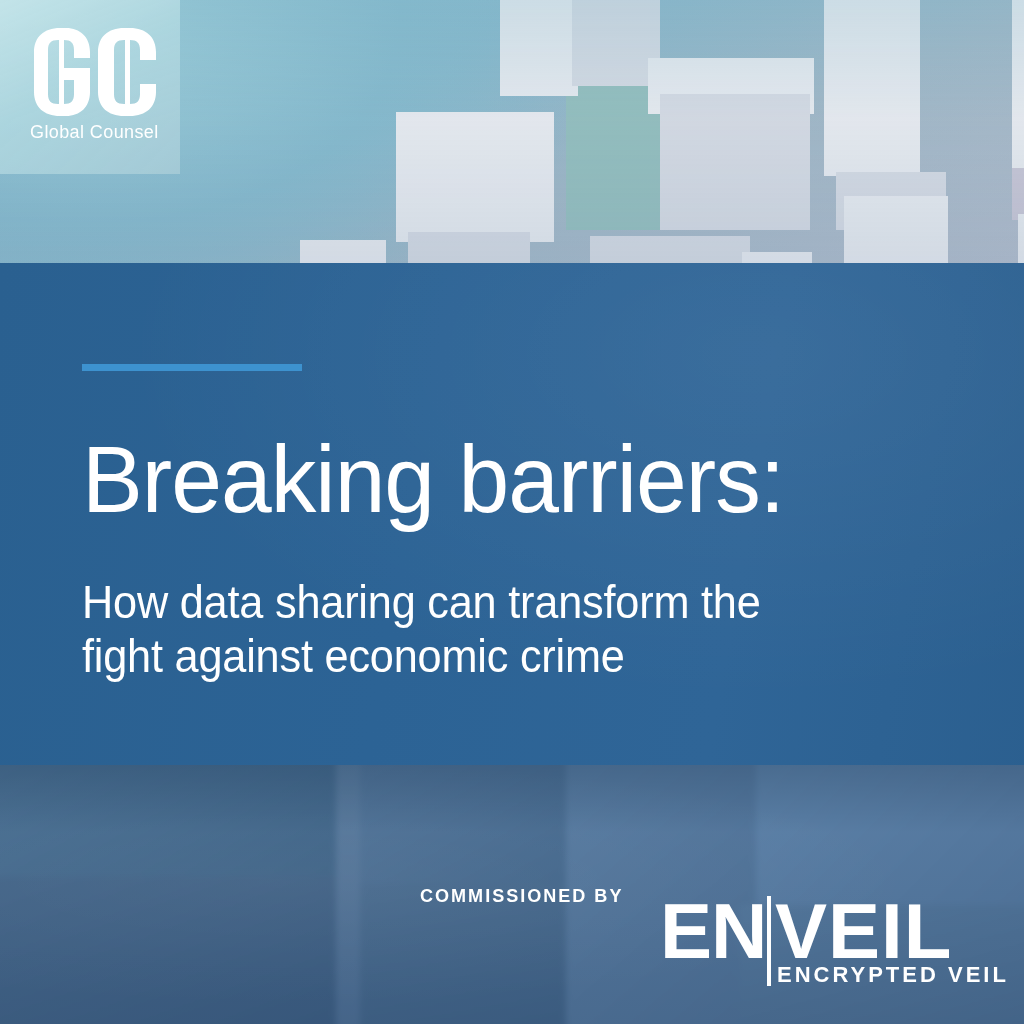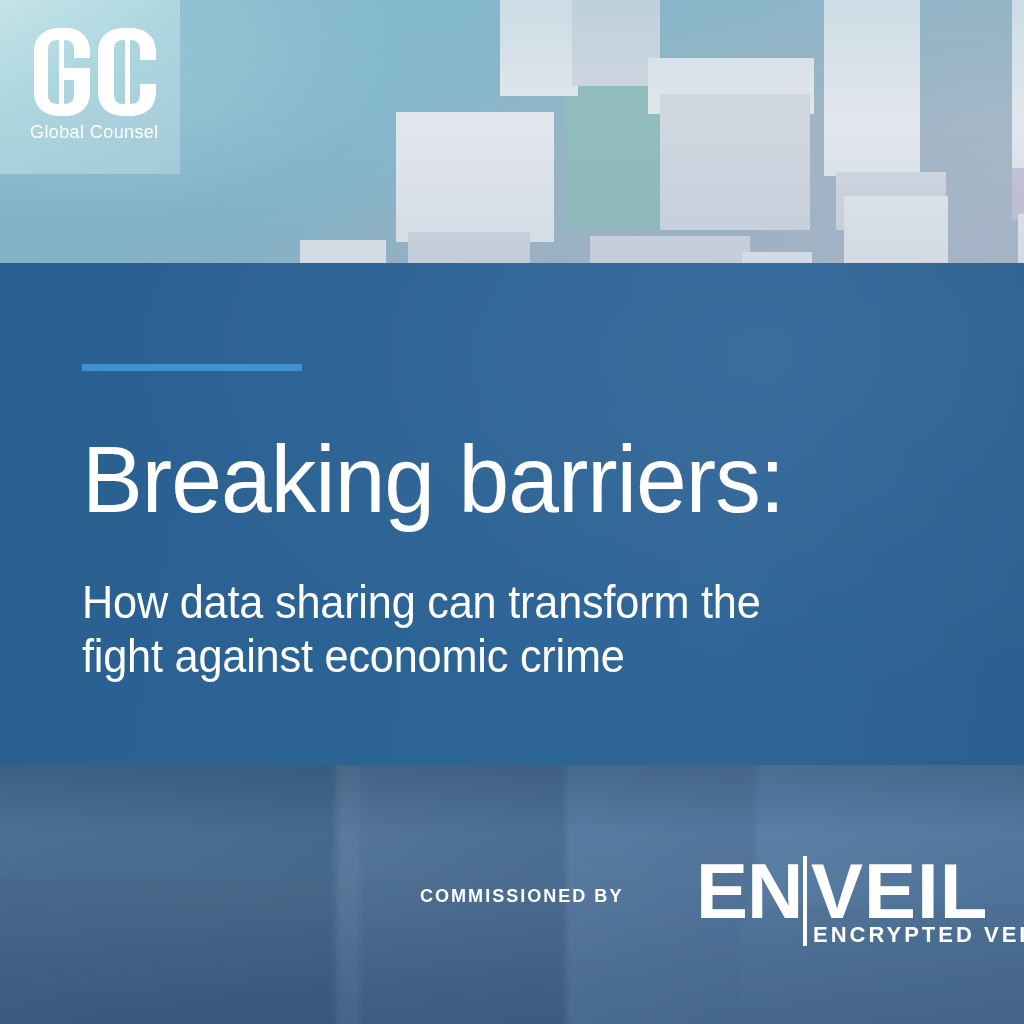--- a/index.html
+++ b/index.html
@@ -144,22 +144,22 @@
     font-size: 19px;
     font-weight: 700;
     color: #ffffff;
     letter-spacing: 2.1px;
     transform: scaleX(0.95);
     transform-origin: left top;
     white-space: nowrap;
   }
   .enveil {
     position: absolute;
-    left: 660px; top: 852px;
-    width: 310px; height: 96px; margin-left: 36px;
+    left: 660px; top: 892px;
+    width: 310px; height: 96px;
   }
   .enveil .en, .enveil .veil {
     position: absolute;
     top: 0;
     color: #ffffff;
     font-size: 78px;
     line-height: 78px;
     letter-spacing: -1px;
     white-space: nowrap;
   }

